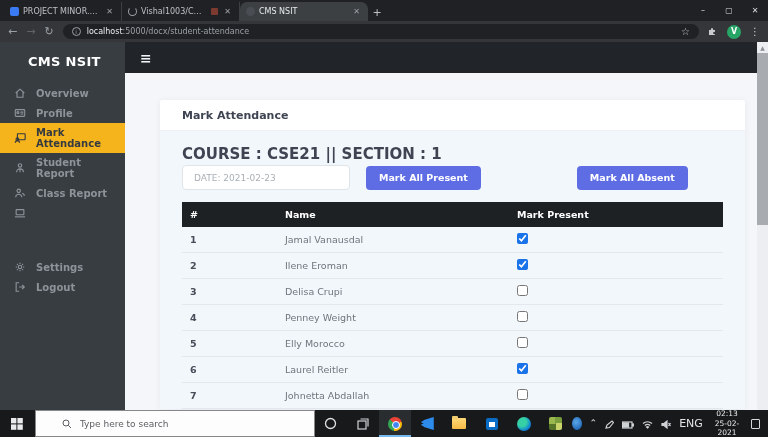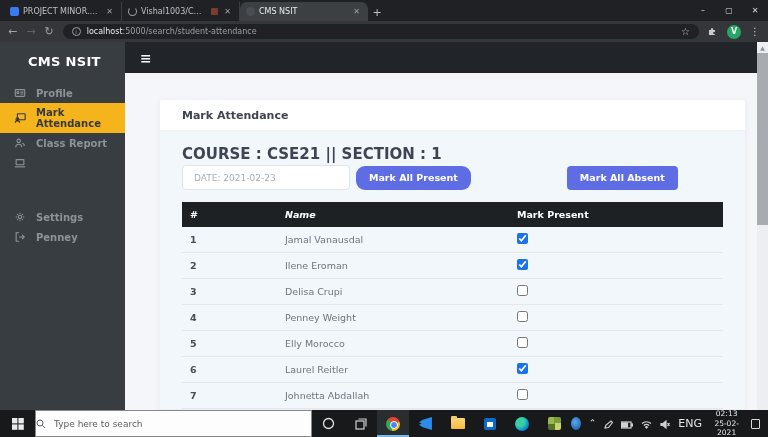--- a/index.html
+++ b/index.html
@@ -48,42 +48,42 @@
   .page { flex:1; padding:27px 0 0 35px; }
 
   .card { width:585px; background:#ffffff; border-radius:3px; box-shadow:0 1px 6px rgba(60,80,100,0.08); overflow:hidden; }
   .card-header { padding:9px 22px 8px; font-size:11px; font-weight:bold; color:#3e4452; border-bottom:1px solid #eef1f5; background:#fff; }
   .card-body { background:#f2f7fb; padding:11px 22px 0; }
   .course-line { font-size:15px; font-weight:bold; color:#3e4452; margin:3px 0 2px; }
   .form-row { display:flex; align-items:center; margin-bottom:12px; }
   .date-input { width:168px; height:25px; border:1px solid #dfe4e8; border-radius:4px; background:#fff; font-family:"DejaVu Sans",sans-serif; font-size:9px; color:#6d757d; padding:0 11px; outline:none; }
   .date-input::placeholder { color:#a9b0b6; }
   .btn { height:24px; padding:0 13px; border:none; border-radius:4px; background:#5e6de4; color:#fff; font-family:"DejaVu Sans",sans-serif; font-size:9.5px; font-weight:bold; cursor:pointer; }
-  .btn.present { margin-left:6px;border-radius:9px; }
+  .btn.present { margin-left:16px; }
   .btn.absent { margin-left:96px; }
 
   table.att { width:100%; border-collapse:collapse; font-size:9.5px; }
   table.att thead tr { background:#1d2124; color:#ffffff; }
   table.att th { text-align:left; font-weight:bold; padding:7px 8px; }
   table.att th.c1 { width:95px; }
-  table.att th.c2 { width:232px;font-style:italic; }
+  table.att th.c2 { width:232px; }
   table.att tbody tr { border-bottom:1px solid #e2e8ee; }
   table.att td { padding:6px 8px; }
   td.num { font-weight:bold; color:#474e59; }
   td.name { color:#6d757d; }
   .att-check { width:11px; height:11px; accent-color:#1a73e8; }
 
   .scrollbar { width:11px; background:#eceef1; flex:none; display:flex; flex-direction:column; align-items:center; }
   .scroll-arrow { color:#8b8f94; font-size:6px; padding-top:2px; }
   .scroll-thumb { width:11px; height:172px; background:#a8acb1; margin-top:2px; }
 
   
   .taskbar { height:27px; background:#17191b; display:flex; align-items:center; flex:none; color:#fff; }
   .tb-start { width:38px; height:27px; display:flex; align-items:center; justify-content:center; }
-  .tb-search { width:300px; height:27px; background:#fdfdfd; border:1px solid #888; display:flex; align-items:center; gap:8px; padding:0 0; }
+  .tb-search { width:300px; height:27px; background:#fdfdfd; border:1px solid #888; display:flex; align-items:center; gap:8px; padding:0 26px; }
   .tb-search-text { font-size:9px; color:#5a5d61; }
   .tb-slot { width:35px; height:27px; display:flex; align-items:center; justify-content:center; }
   .tb-slot.open { background:#2a2d30; box-shadow:inset 0 -2px 0 #76b9ed; }
   .chrome-ball { width:14px; height:14px; border-radius:50%; background:conic-gradient(from -45deg,#ea4335 0 33%,#fbbc05 33% 66%,#34a853 66% 100%); position:relative; }
   .chrome-ball::after { content:""; position:absolute; left:4px; top:4px; width:6px; height:6px; border-radius:50%; background:#4285f4; border:1px solid #fff; }
   .vscode-ic { width:13px; height:13px; background:#2d8ceb; clip-path:polygon(100% 0,100% 100%,30% 78%,0 60%,22% 50%,0 40%,30% 22%); }
   .folder-ic { width:14px; height:11px; background:linear-gradient(#ffd978,#f5b945); border-radius:1px; position:relative; }
   .folder-ic::before { content:""; position:absolute; top:-2px; left:0; width:6px; height:3px; background:#f0ce6f; border-radius:1px 1px 0 0; }
   .store-ic { width:12px; height:12px; background:#0a6cc4; border-radius:2px; position:relative; }
   .store-ic::after { content:""; position:absolute; left:3px; top:4px; width:6px; height:5px; background:#fff; }
@@ -126,61 +126,78 @@
       <span class="win-btn">✕</span>
     </div>
   </div>
 
   <div class="addressbar">
     <span class="nav-glyph">←</span>
     <span class="nav-glyph dim">→</span>
     <span class="nav-glyph">↻</span>
     <div class="url-pill">
       <span class="info-icon">i</span>
-      <span><span class="url-host">localhost</span><span class="url-rest">:5000/search/student-attendance</span></span>
+      <span><span class="url-host">localhost</span><span class="url-rest">:5000/docx/student-attendance</span></span>
       <span style="margin-left:auto;"></span>
       <span class="bar-icon">☆</span>
     </div>
     <span class="bar-icon">
       <svg width="10" height="10" viewBox="0 0 10 10">
           <path d="M1 4h2a1.2 1.2 0 1 1 2 0h2v2a1.2 1.2 0 1 0 0 2v1H1z" fill="#c8cbcf"></path>
         </svg>
     </span>
     <span class="avatar">V</span>
     <span class="bar-icon">⋮</span>
   </div>
 
   <div class="content">
 
     <aside class="sidebar">
       <div class="brand">CMS NSIT</div>
 
       <div class="side-item">
         <span class="side-icon">
             <svg viewBox="0 0 14 14">
+              <path d="M2 7 7 2.5 12 7 M3.5 6.5V12h7V6.5"></path>
+            </svg>
+          </span>
+        <span>Overview</span>
+      </div>
+      <div class="side-item">
+        <span class="side-icon">
+            <svg viewBox="0 0 14 14">
               <rect x="1.5" y="3" width="11" height="8" rx="1"></rect>
               <circle cx="4.5" cy="6.5" r="1.2"></circle>
               <path d="M7.5 6h3.5 M7.5 8.2h3.5"></path>
             </svg>
           </span>
         <span>Profile</span>
       </div>
       <div class="side-item active">
         <span class="side-icon">
             <svg viewBox="0 0 14 14">
               <rect x="4" y="2" width="9" height="7" rx="0.5"></rect>
               <circle cx="4" cy="8.5" r="1.6"></circle>
               <path d="M1.5 12.5c0-1.6 1.2-2.5 2.5-2.5s2.5.9 2.5 2.5"></path>
             </svg>
           </span>
         <span>Mark Attendance</span>
       </div>
       <div class="side-item">
         <span class="side-icon">
             <svg viewBox="0 0 14 14">
+              <circle cx="7" cy="4" r="2"></circle>
+              <path d="M3 12c0-2.4 1.8-4 4-4s4 1.6 4 4 M7 8v4"></path>
+            </svg>
+          </span>
+        <span>Student Report</span>
+      </div>
+      <div class="side-item">
+        <span class="side-icon">
+            <svg viewBox="0 0 14 14">
               <circle cx="5.5" cy="4.5" r="2"></circle>
               <path d="M2 12c0-2.2 1.6-3.5 3.5-3.5S9 9.8 9 12 M9.5 7.2c1.5.3 2.5 1.6 2.5 3.3"></path>
             </svg>
           </span>
         <span>Class Report</span>
       </div>
       <div class="side-item">
         <span class="side-icon">
             <svg viewBox="0 0 14 14">
               <rect x="2.5" y="3" width="9" height="6" rx="0.5"></rect>
@@ -199,21 +216,21 @@
             </svg>
           </span>
         <span>Settings</span>
       </div>
       <div class="side-item">
         <span class="side-icon">
             <svg viewBox="0 0 14 14">
               <path d="M6 2H2.5v10H6 M6 7h6 M9.5 4.5 12 7l-2.5 2.5"></path>
             </svg>
           </span>
-        <span>Penney</span>
+        <span>Logout</span>
       </div>
     </aside>
 
     <div class="main">
       <div class="navbar">
         <span class="hamburger">≡</span>
       </div>
 
       <div class="page">
         <div class="card">

